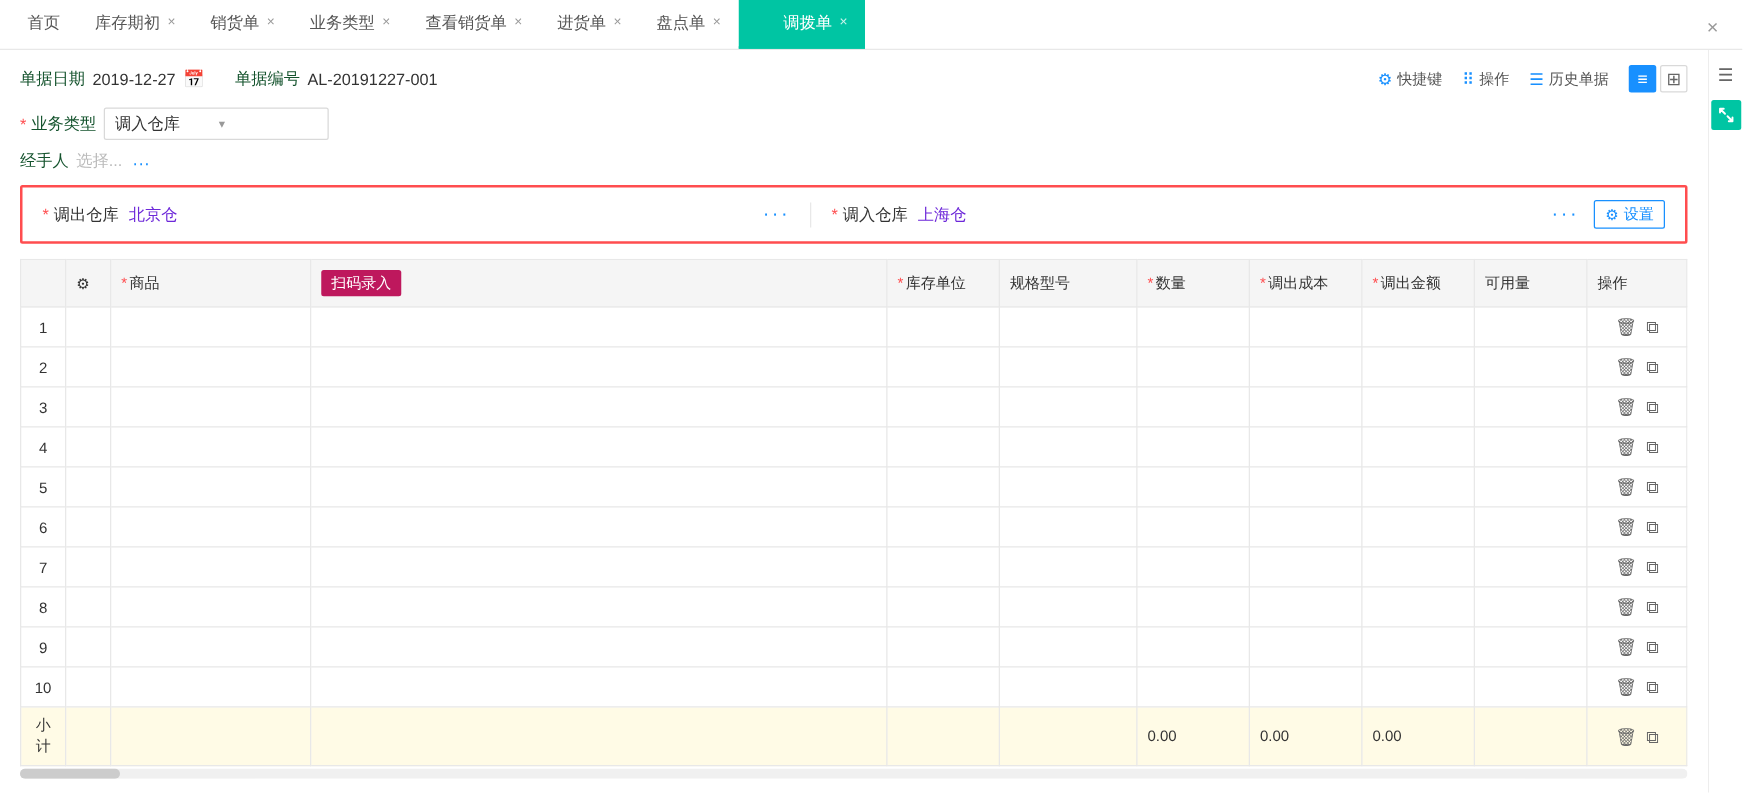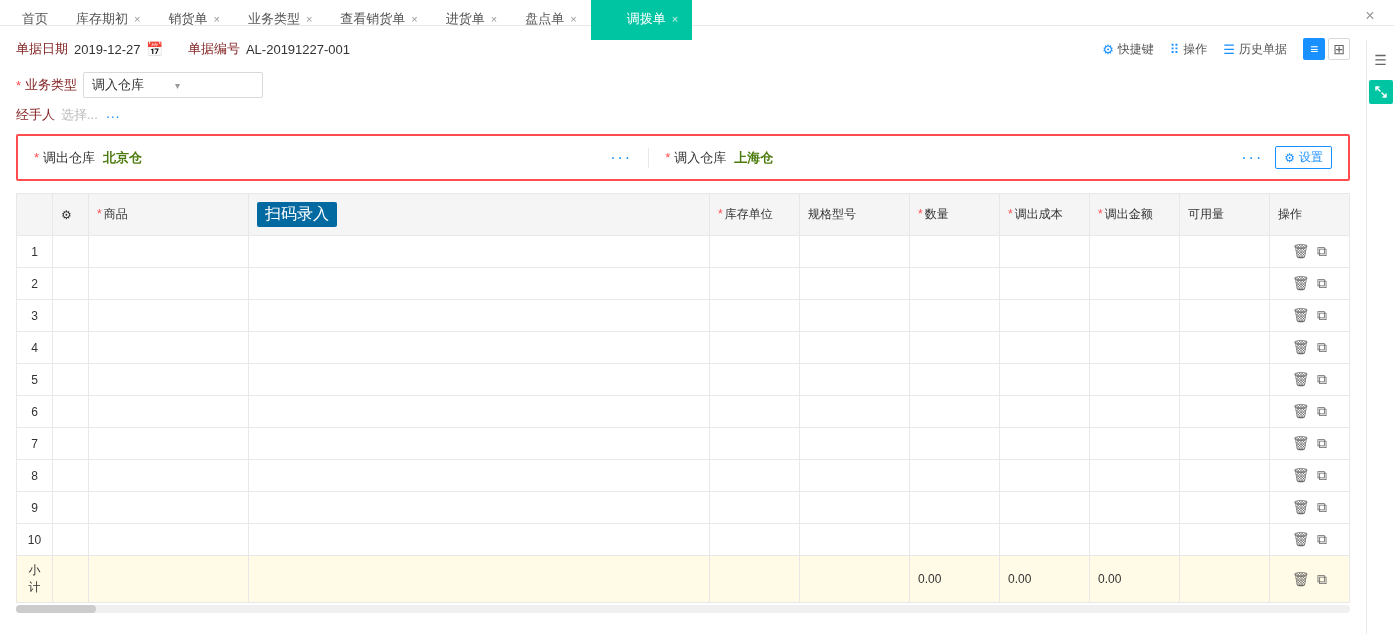--- a/index.html
+++ b/index.html
@@ -1,24 +1,24 @@
 <!DOCTYPE html>
 <html><head>
   <meta charset="utf-8">
   <style>
     * { box-sizing: border-box; margin: 0; padding: 0; }
     body { font-family: 'Microsoft YaHei', sans-serif; font-size: 13px; background: #fff; color: #333; overflow: hidden; }
 
     
     .tab-bar {
       display: flex;
-      align-items: flex-start;
+      align-items: flex-end;
       border-bottom: 1px solid #e8e8e8;
       background: #fff;
-      height: 26px;
+      height: 40px;
       padding: 0 8px;
     }
     .tab-item {
       display: flex;
       align-items: center;
       padding: 0 14px;
       height: 40px;
       cursor: pointer;
       color: #555;
       font-size: 13px;
@@ -57,21 +57,21 @@
       display: flex;
       align-items: center;
       margin-bottom: 12px;
     }
     .form-field {
       display: flex;
       align-items: center;
       margin-right: 24px;
     }
     .form-label {
-      color: #7f1d1d;
+      color: #14532d;
       margin-right: 6px;
     }
     .form-value {
       color: #333;
       font-weight: 500;
     }
     .calendar-icon {
       color: #1890ff;
       margin-left: 6px;
       cursor: pointer;
@@ -102,21 +102,21 @@
       display: flex;
       align-items: center;
     }
     .warehouse-field {
       display: flex;
       align-items: center;
       flex: 1;
     }
     .required-star { color: #ff4d4f; margin-right: 4px; }
     .warehouse-label { color: #333; margin-right: 8px; }
-    .warehouse-value { color: #4d7c0f; font-weight: 700; }
+    .warehouse-value { color: #6d28d9; font-weight: 400; }
     .more-dots {
       color: #1890ff;
       margin-left: auto;
       cursor: pointer;
       font-size: 16px;
       letter-spacing: 2px;
     }
     .warehouse-divider {
       width: 1px;
       height: 20px;
@@ -196,26 +196,26 @@
     .col-spec { width: 110px; }
     .col-qty { width: 90px; }
     .col-cost { width: 90px; }
     .col-amount { width: 90px; }
     .col-avail { width: 90px; }
     .col-op { width: 80px; text-align: center; }
 
     .required-col { color: #ff4d4f; margin-right: 2px; }
 
     .scan-btn {
-      background: #0369a1;
+      background: #be185d;
       color: #fff;
       border: none;
       border-radius: 2px;
       padding: 2px 8px;
-      font-size: 16px;
+      font-size: 12px;
       cursor: pointer;
       white-space: nowrap;
     }
 
     .op-icon {
       cursor: pointer;
       color: #666;
       font-size: 14px;
       margin: 0 2px;
     }

